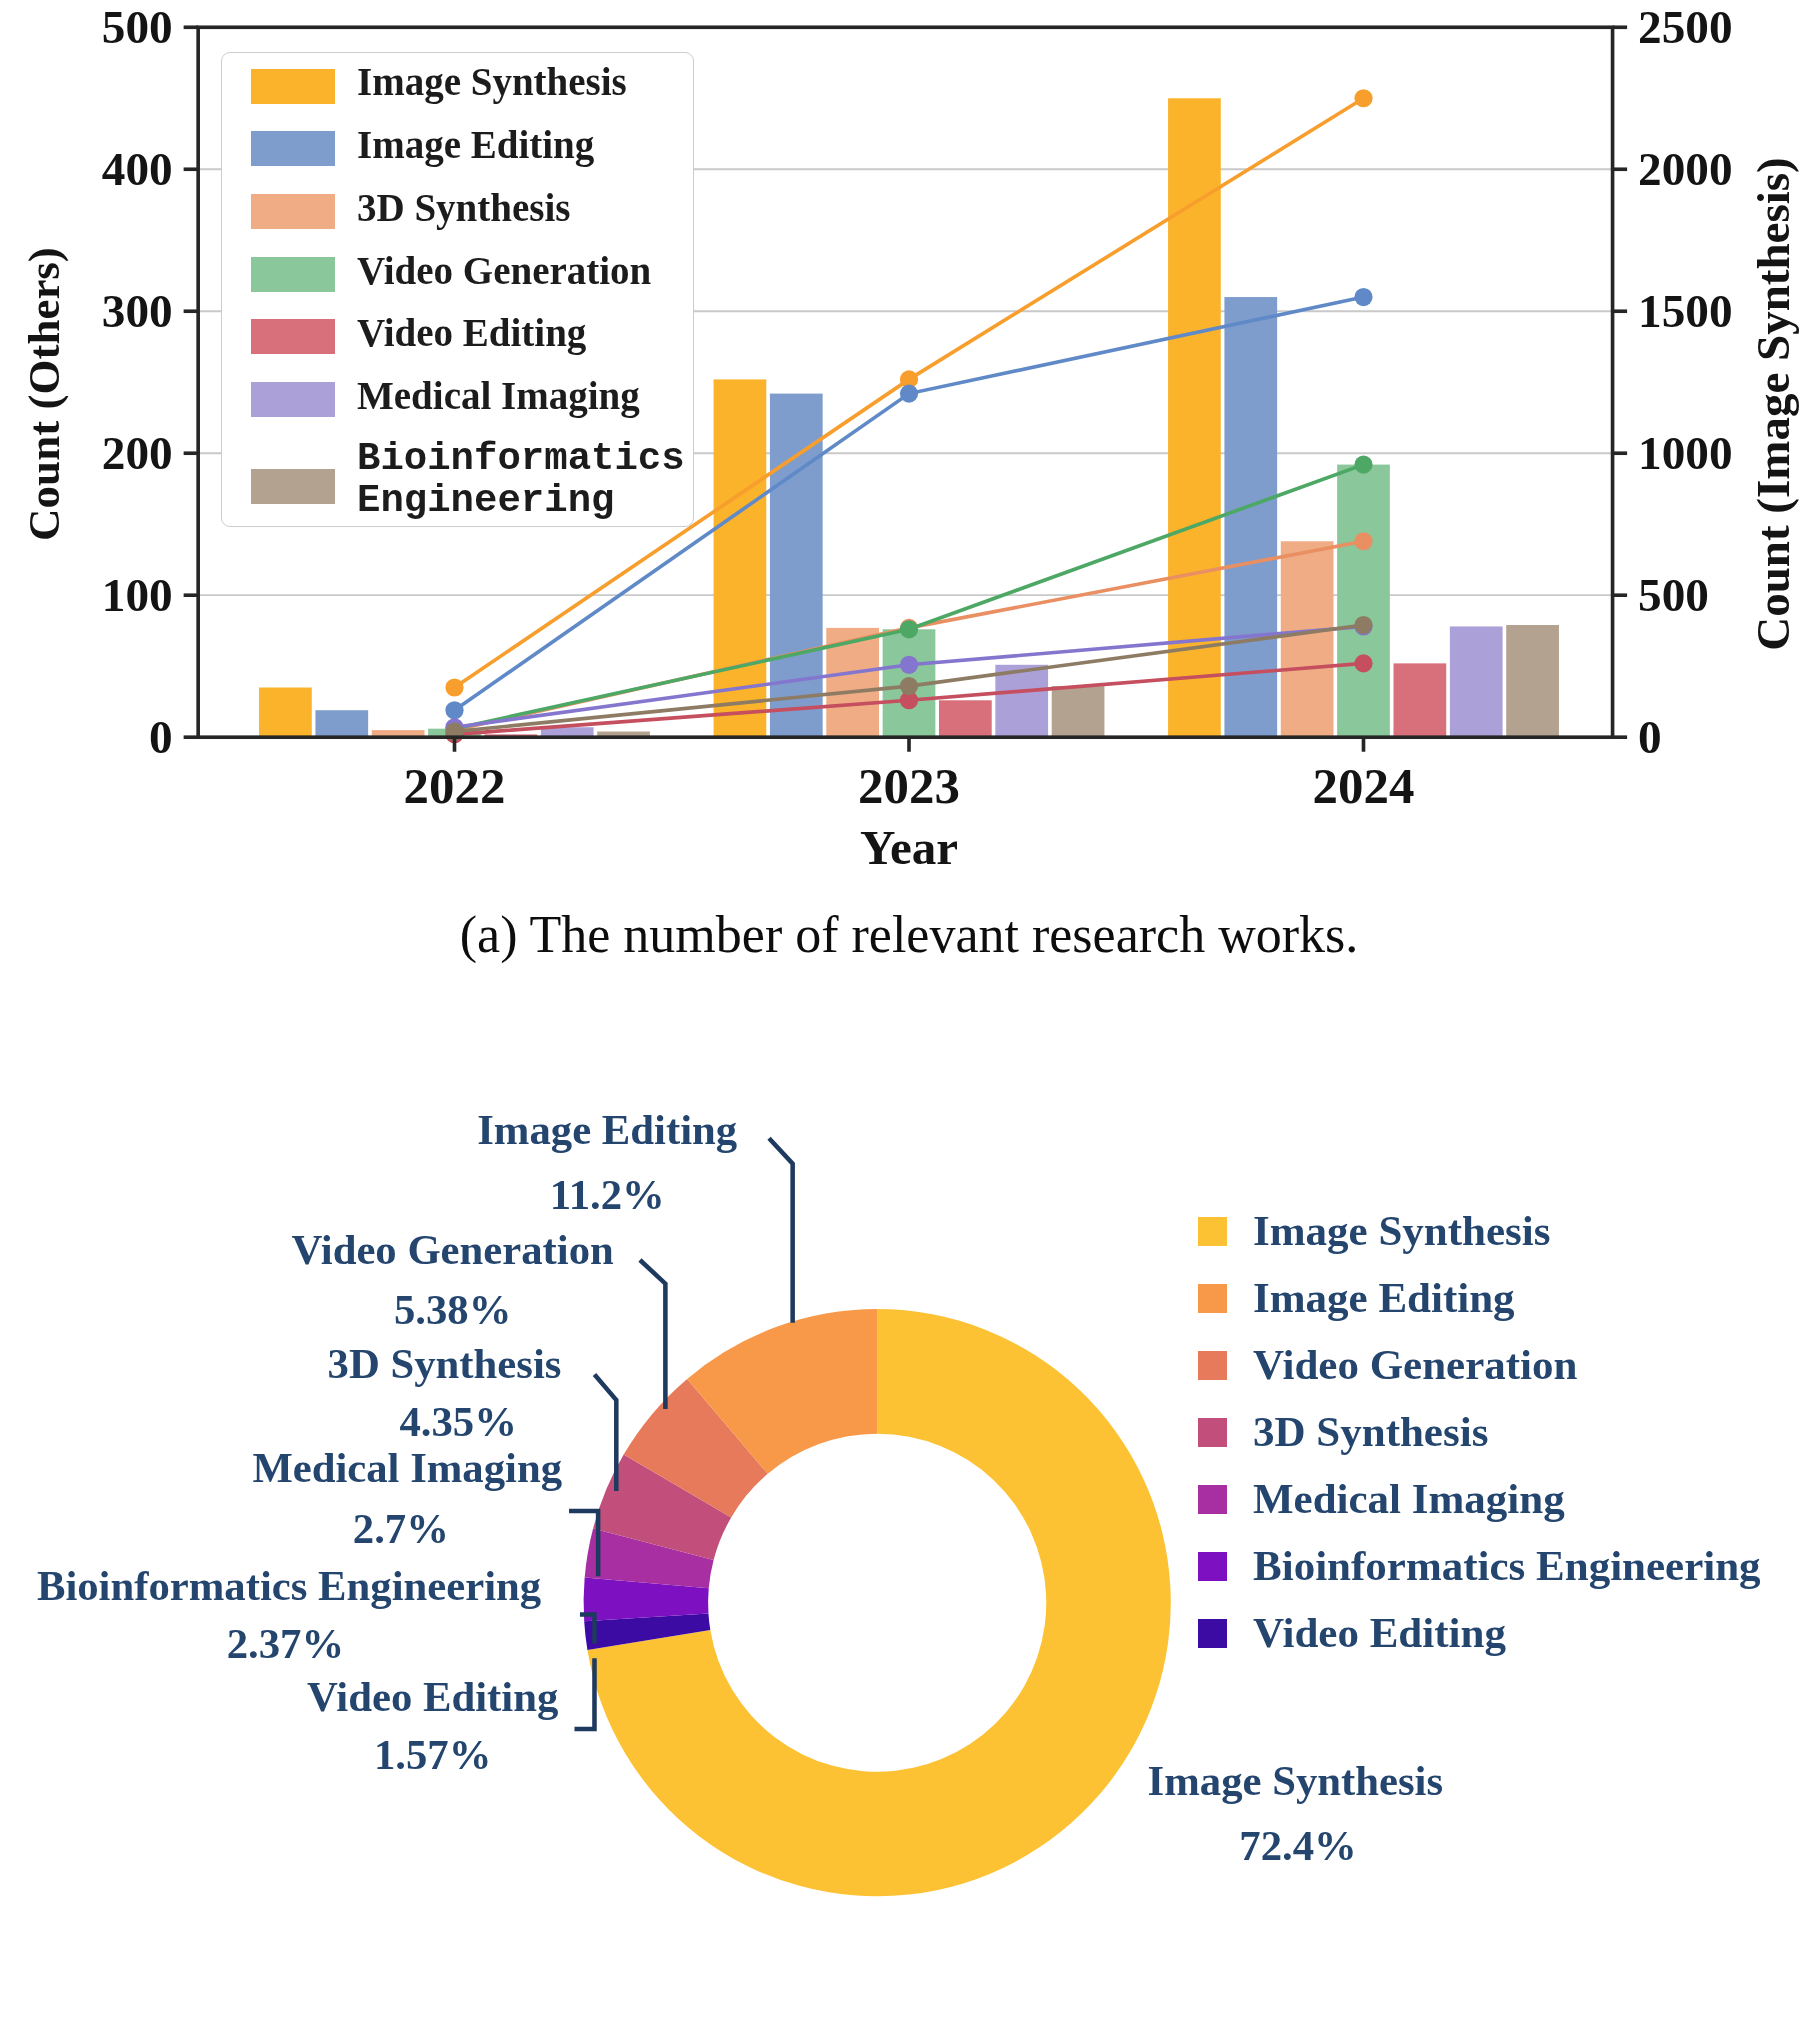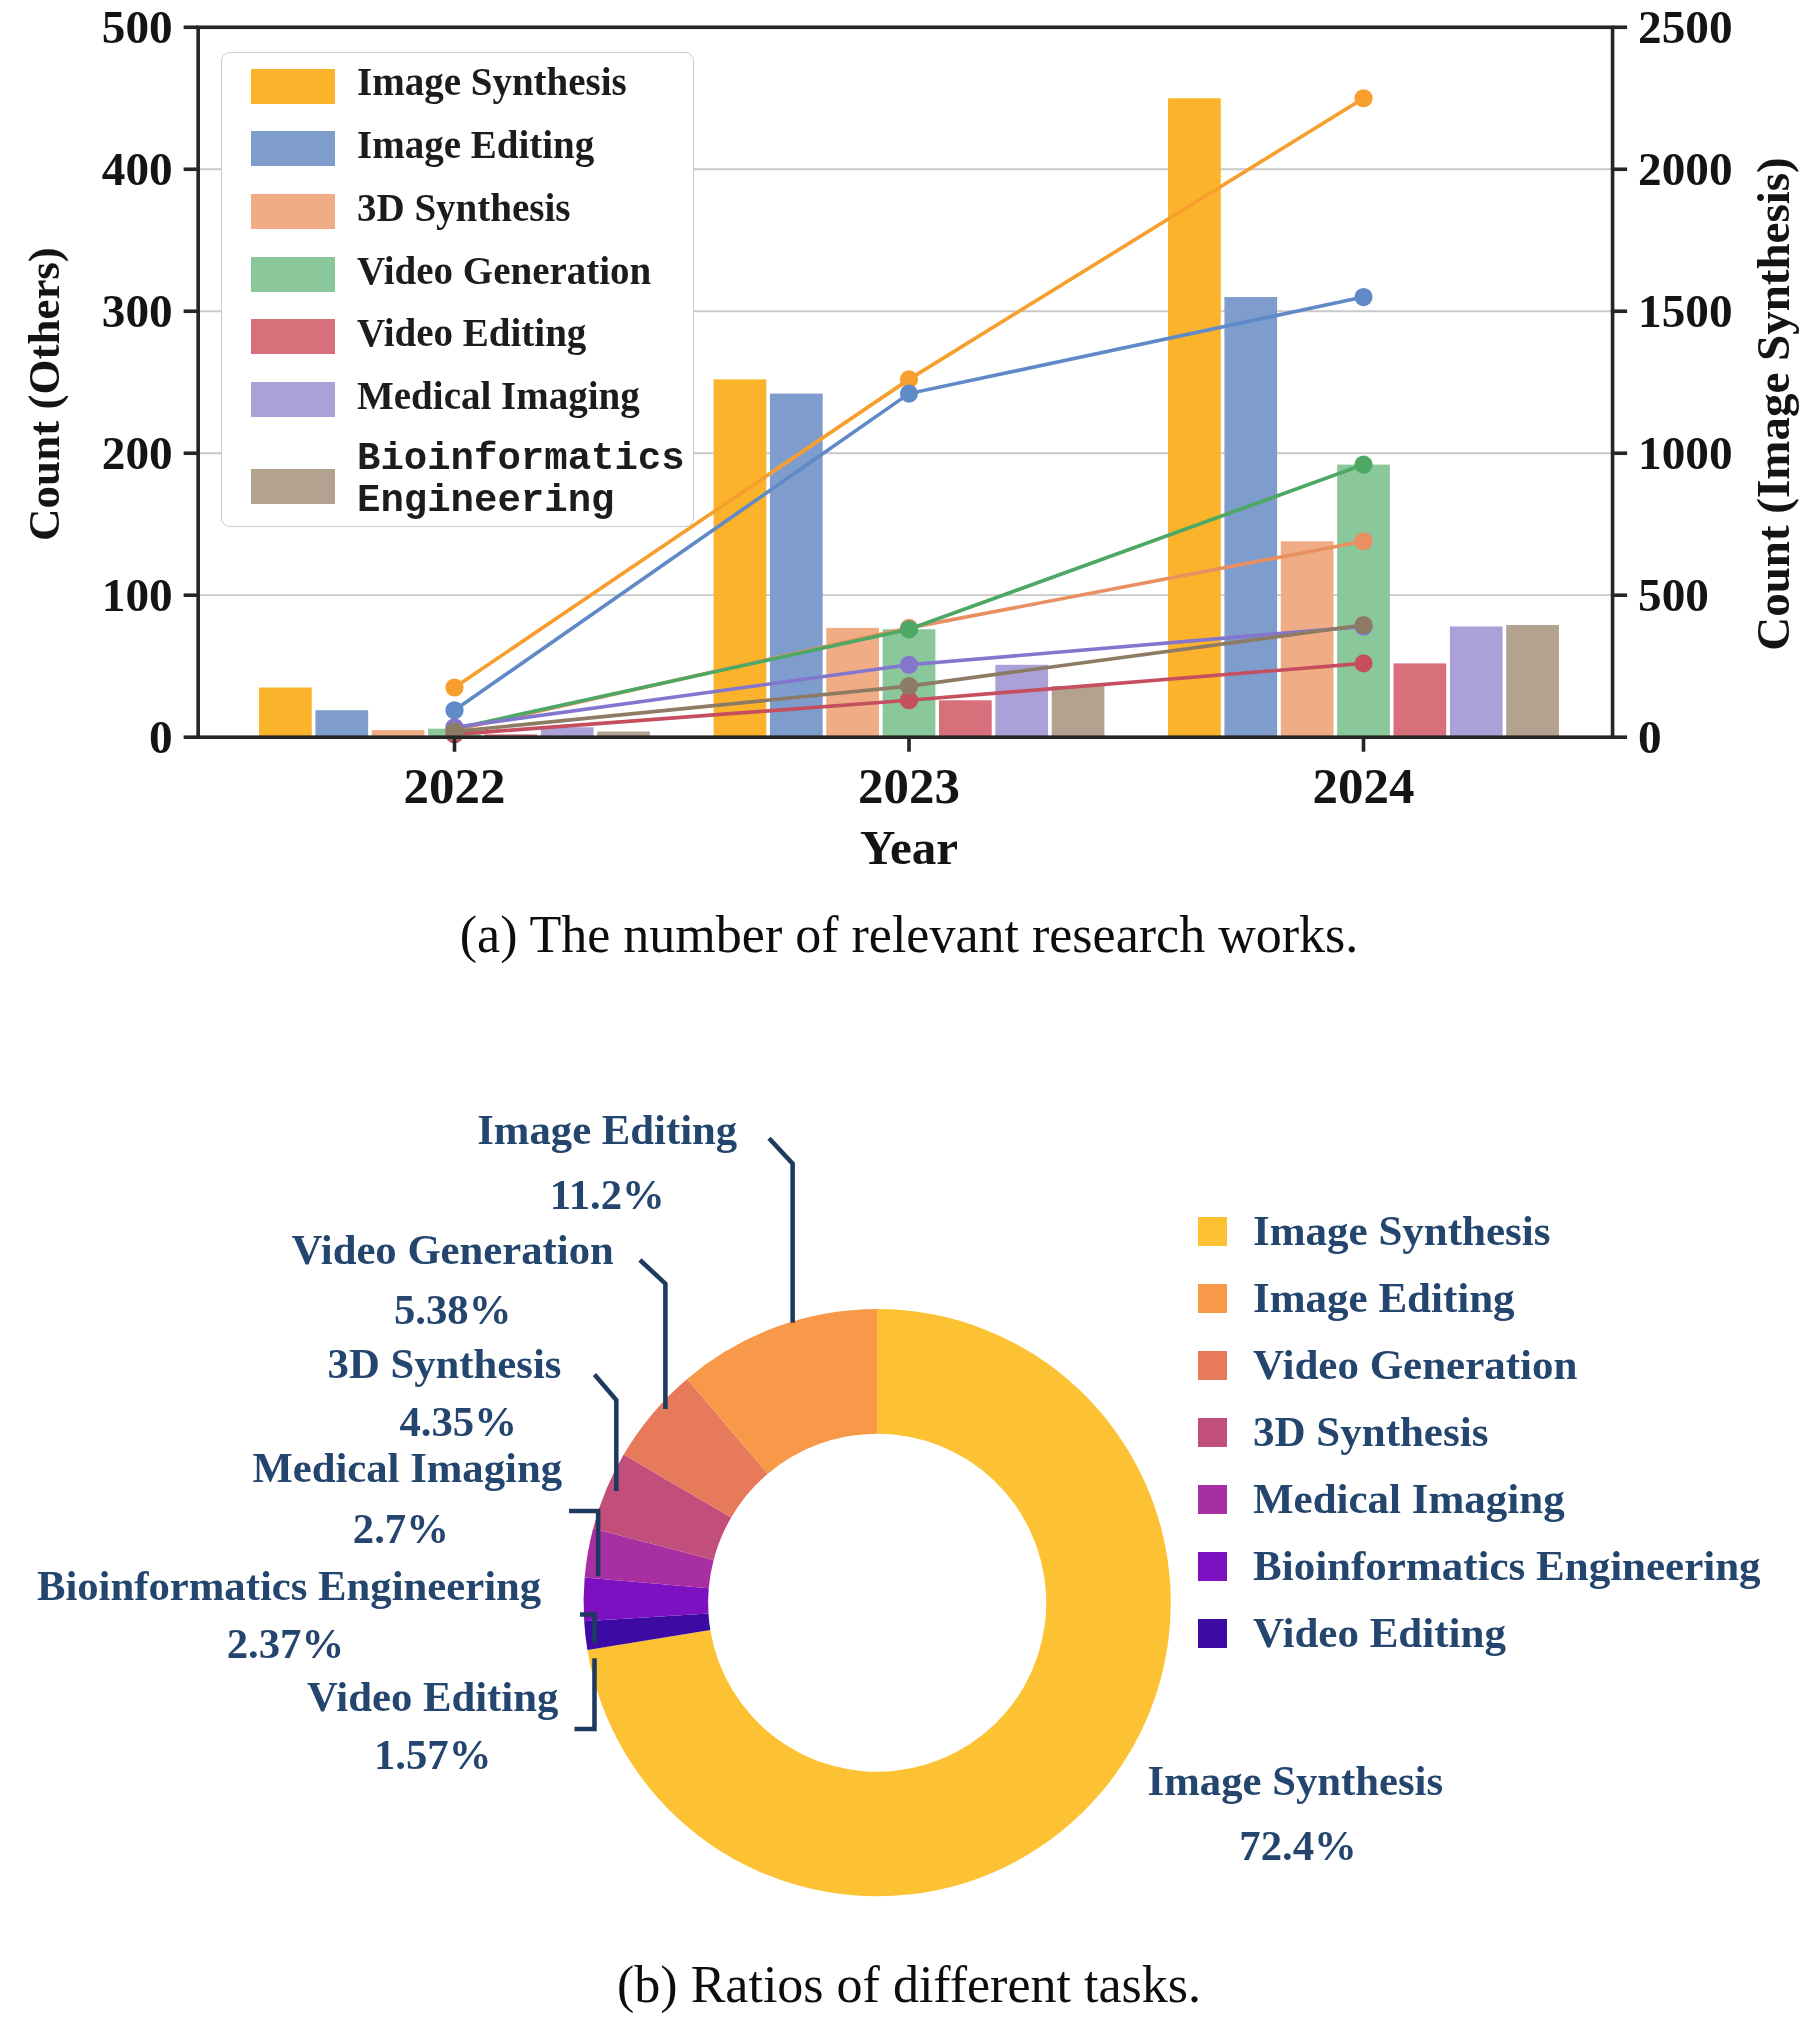--- a/index.html
+++ b/index.html
@@ -208,15 +208,14 @@
       <div class="legB-item">
         <div class="legB-swatch" style="background: rgb(125, 16, 192);"></div>
         <div class="legB-label">Bioinformatics Engineering</div>
       </div>
       <div class="legB-item">
         <div class="legB-swatch" style="background: rgb(60, 11, 164);"></div>
         <div class="legB-label">Video Editing</div>
       </div>
     </div>
 
-  <div class="caption" style="top:1955px;">(b) Ratios of different tasks.</div>
 </div>
 
 
 </body></html>

